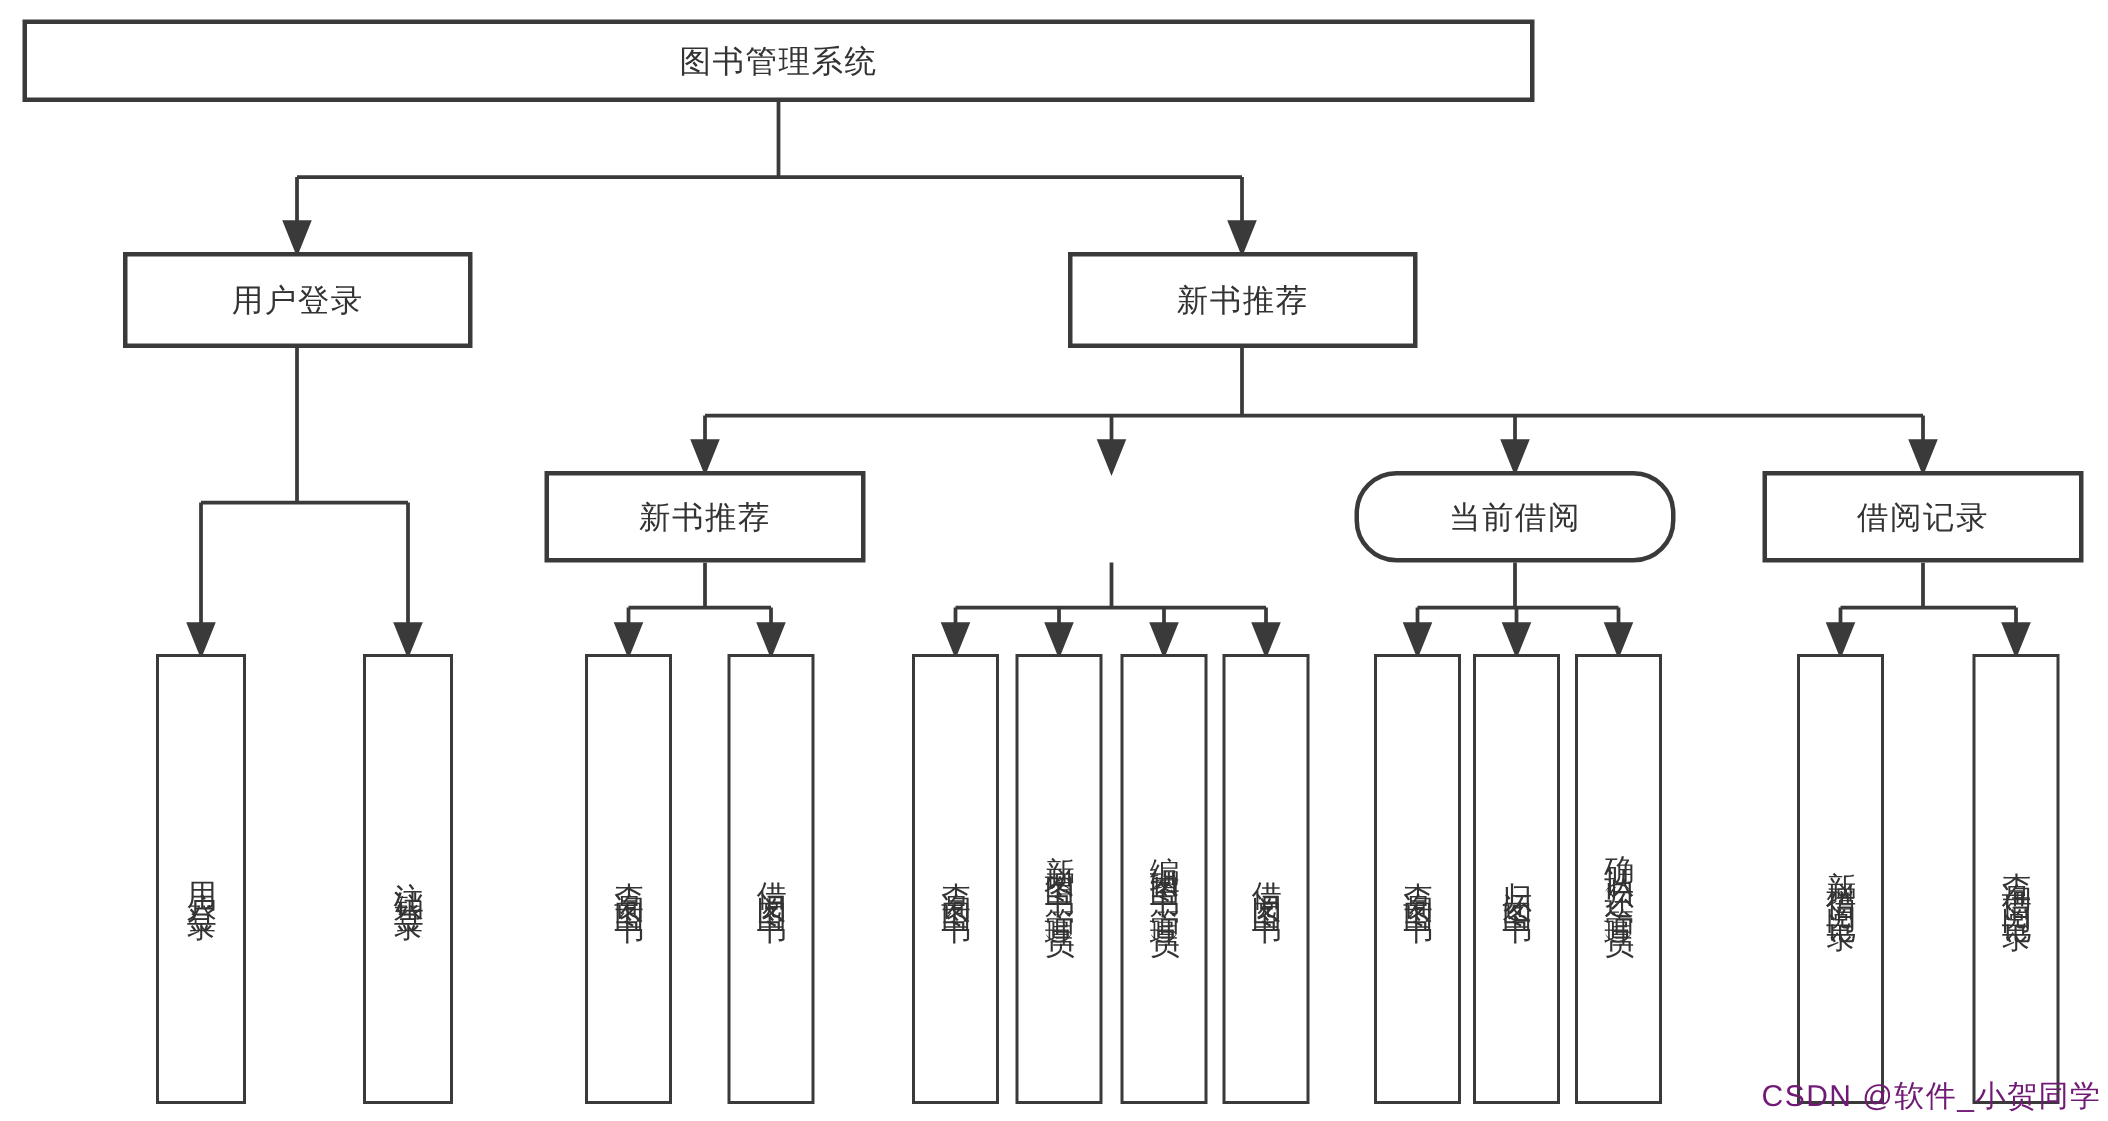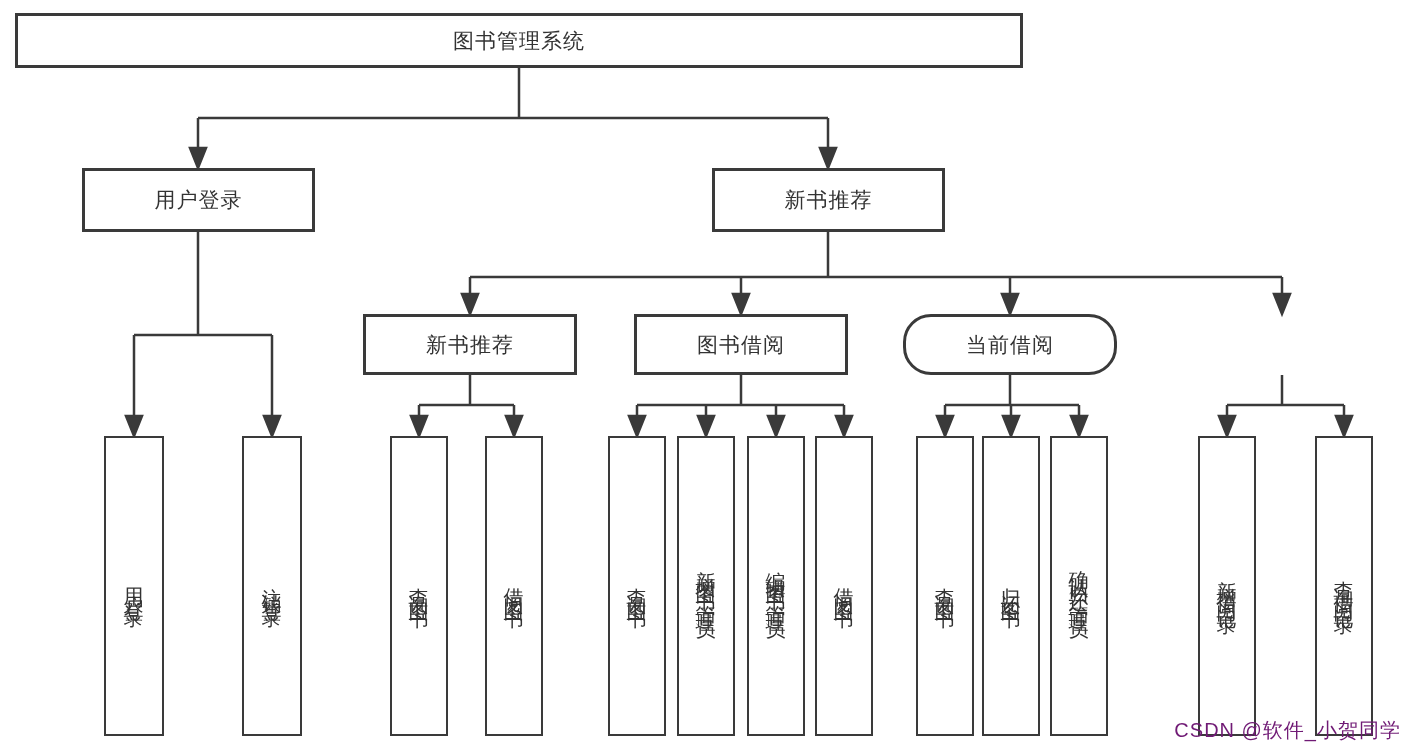--- a/index.html
+++ b/index.html
@@ -105,22 +105,22 @@
     <line x1="1344" y1="405" x2="1344" y2="418"></line>
       <polygon points="1336,416 1352,416 1344,436"></polygon>
   </svg>
 
   <div class="node h-node" style="left:15px;top:13px;width:1008px;height:55px;">图书管理系统</div>
 
   <div class="node h-node" style="left:82px;top:168px;width:233px;height:64px;">用户登录</div>
   <div class="node h-node" style="left:712px;top:168px;width:233px;height:64px;">新书推荐</div>
 
   <div class="node h-node" style="left:363px;top:314px;width:214px;height:61px;">新书推荐</div>
-  <div class="node h-node" style="left:634px;top:314px;width:214px;height:61px;">图书借阅</div>
   <div class="node h-node" style="left:903px;top:314px;width:214px;height:61px;border-radius:28px;">当前借阅</div>
+  <div class="node h-node" style="left:1175px;top:314px;width:214px;height:61px;">借阅记录</div>
 
   <div class="node leaf" style="left:104px;top:436px;width:60px;height:300px;">用户登录</div>
   <div class="node leaf" style="left:242px;top:436px;width:60px;height:300px;">注销登录</div>
 
   <div class="node leaf" style="left:390px;top:436px;width:58px;height:300px;">查询图书</div>
   <div class="node leaf" style="left:485px;top:436px;width:58px;height:300px;">借阅图书</div>
 
   <div class="node leaf" style="left:608px;top:436px;width:58px;height:300px;">查询图书</div>
   <div class="node leaf" style="left:677px;top:436px;width:58px;height:300px;">新增图书（管理员）</div>
   <div class="node leaf" style="left:747px;top:436px;width:58px;height:300px;">编辑图书（管理员）</div>

